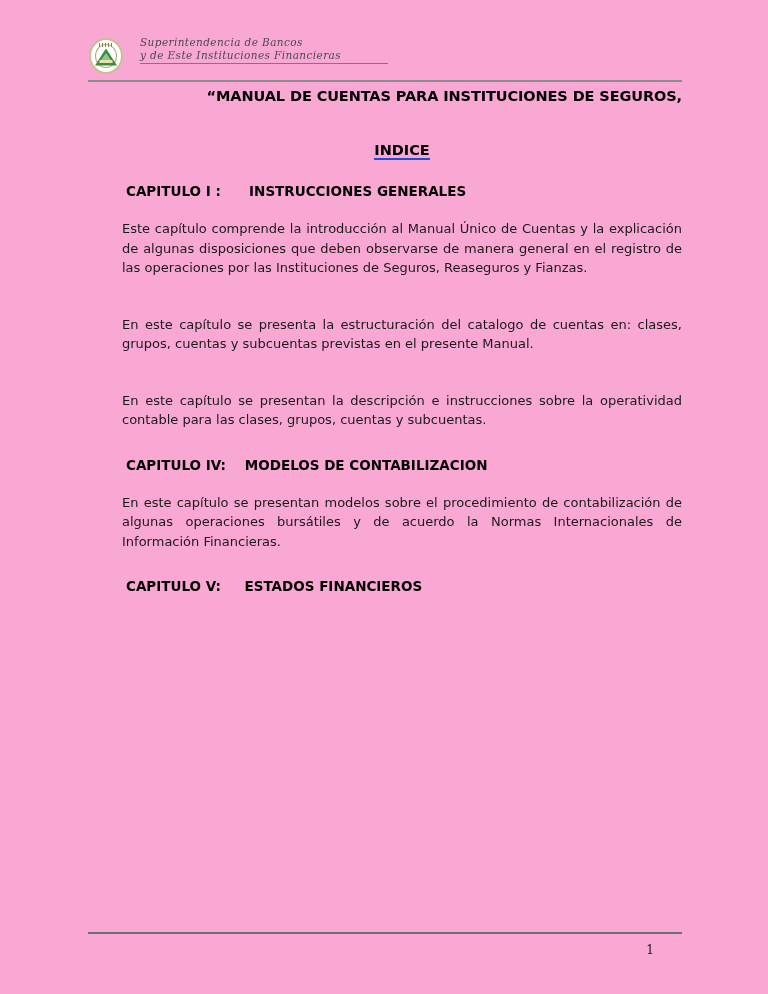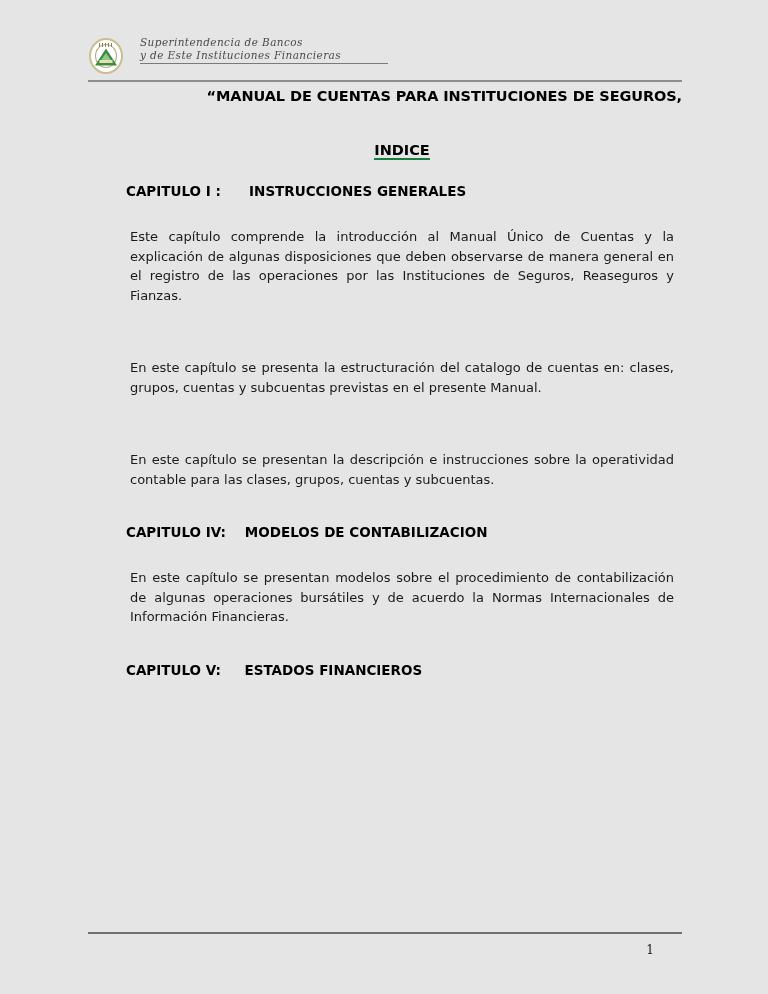--- a/index.html
+++ b/index.html
@@ -13,21 +13,21 @@
     height: 994px;
     position: relative;
     font-family: "DejaVu Sans", sans-serif;
     color: #000000;
     overflow: hidden;
   }
 
   .page {
     position: absolute;
     inset: 0;
-    background: #e5e5e5;
+    background: #f9a8d4;
   }
 
   
   .doc-header {
     position: absolute;
     left: 88px;
     top: 34px;
     width: 594px;
     height: 46px;
   }
@@ -152,21 +152,21 @@
     left: 122px;
     top: 142px;
     width: 560px;
     text-align: center;
     font-family: "DejaVu Sans", sans-serif;
     font-weight: bold;
     font-size: 14.5px;
     color: #000;
   }
   .index-heading span {
-    border-bottom: 2px solid #15803d;
+    border-bottom: 2px solid #1d4ed8;
     padding-bottom: 0px;
   }
 
   
   .content {
     position: absolute;
     left: 122px;
     top: 178px;
     width: 560px;
   }
@@ -182,21 +182,21 @@
     margin: 4px;
     padding: 0;
     line-height: 18px;
   }
   .chapter-body {
     font-family: "DejaVu Sans", sans-serif;
     font-size: 13px;
     line-height: 19.5px;
     color: #1a1a1a;
     text-align: justify;
-    margin: 8px;
+    margin: 0;
     padding: 0;
   }
   .sp-after-head { height: 15px; }
   .sp-after-body { height: 22px; }
 
   
   .footer-rule {
     position: absolute;
     left: 88px;
     top: 932px;

